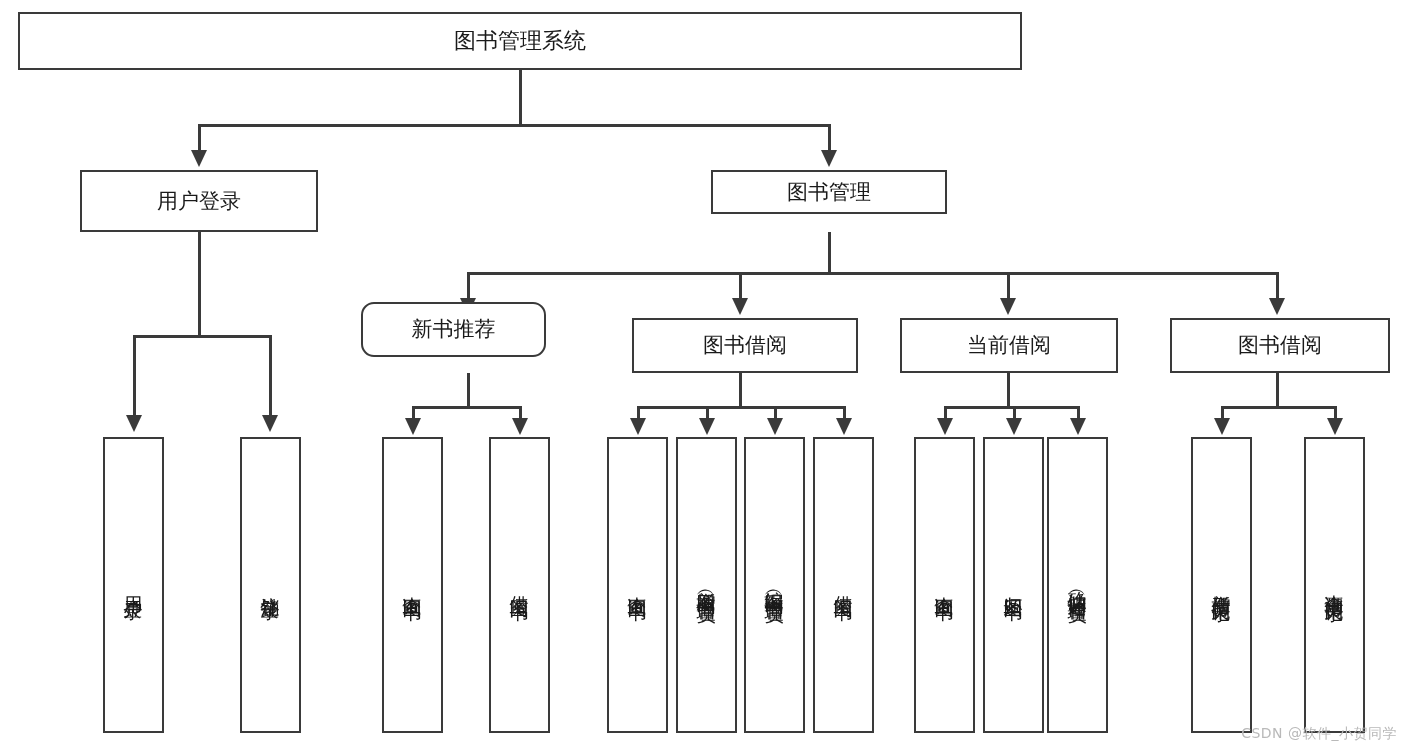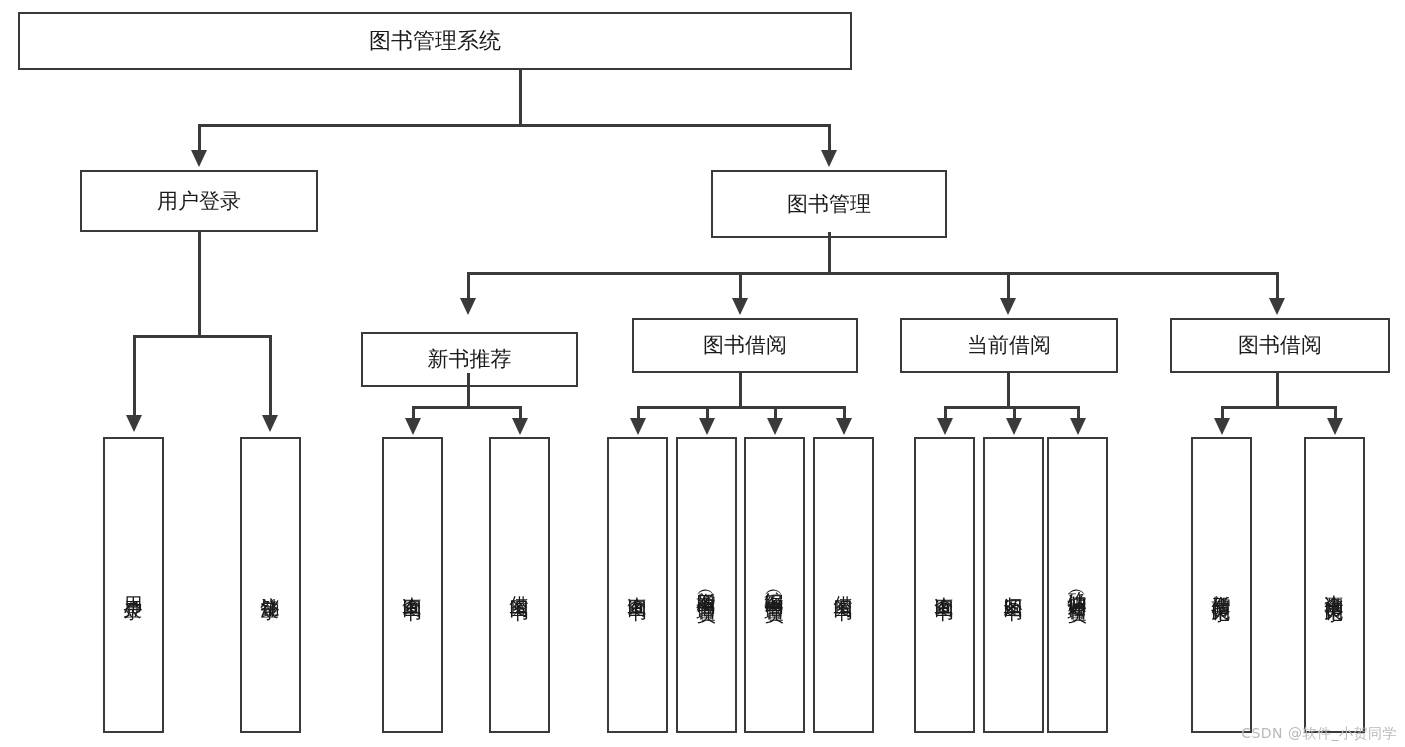--- a/index.html
+++ b/index.html
@@ -75,36 +75,36 @@
     letter-spacing:0.5px;
     user-select:none;
     white-space:nowrap;
   }
 </style>
 </head>
 <body>
 
 <div id="canvas">
 
-  <div class="node h root" style="left:18px;top:12px;width:834px;height:58px;">
+  <div class="node h root" style="left:18px;top:12px;width:1004px;height:58px;">
     <span class="label">图书管理系统</span>
   </div>
 
   <div class="ln v" style="left:519px;top:70px;height:54px;"></div>
   <div class="ln h" style="left:198px;top:124px;width:633px;"></div>
   <div class="ln v" style="left:198px;top:124px;height:28px;"></div>
   <div class="arrow" style="left:191px;top:150px;"></div>
   <div class="ln v" style="left:828px;top:124px;height:28px;"></div>
   <div class="arrow" style="left:821px;top:150px;"></div>
 
   <div class="node h" style="left:80px;top:170px;width:238px;height:62px;">
     <span class="label">用户登录</span>
   </div>
 
-  <div class="node h" style="left:711px;top:170px;width:236px;height:68px;">
+  <div class="node h" style="left:711px;top:170px;width:236px;height:44px;">
     <span class="label">图书管理</span>
   </div>
 
   <div class="ln v" style="left:198px;top:232px;height:105px;"></div>
   <div class="ln h" style="left:133px;top:335px;width:138px;"></div>
   <div class="ln v" style="left:133px;top:335px;height:82px;"></div>
   <div class="arrow" style="left:126px;top:415px;"></div>
   <div class="ln v" style="left:269px;top:335px;height:82px;"></div>
   <div class="arrow" style="left:262px;top:415px;"></div>
 
@@ -112,21 +112,21 @@
   <div class="ln h" style="left:467px;top:272px;width:812px;"></div>
   <div class="ln v" style="left:467px;top:272px;height:28px;"></div>
   <div class="arrow" style="left:460px;top:298px;"></div>
   <div class="ln v" style="left:739px;top:272px;height:28px;"></div>
   <div class="arrow" style="left:732px;top:298px;"></div>
   <div class="ln v" style="left:1007px;top:272px;height:28px;"></div>
   <div class="arrow" style="left:1000px;top:298px;"></div>
   <div class="ln v" style="left:1276px;top:272px;height:28px;"></div>
   <div class="arrow" style="left:1269px;top:298px;"></div>
 
-  <div class="node h" style="left:361px;top:332px;width:217px;height:55px;">
+  <div class="node h" style="left:361px;top:302px;width:185px;height:55px;border-radius:13px;">
     <span class="label">新书推荐</span>
   </div>
   <div class="node h" style="left:632px;top:318px;width:226px;height:55px;">
     <span class="label">图书借阅</span>
   </div>
   <div class="node h" style="left:900px;top:318px;width:218px;height:55px;">
     <span class="label">当前借阅</span>
   </div>
   <div class="node h" style="left:1170px;top:318px;width:220px;height:55px;">
     <span class="label">图书借阅</span>

